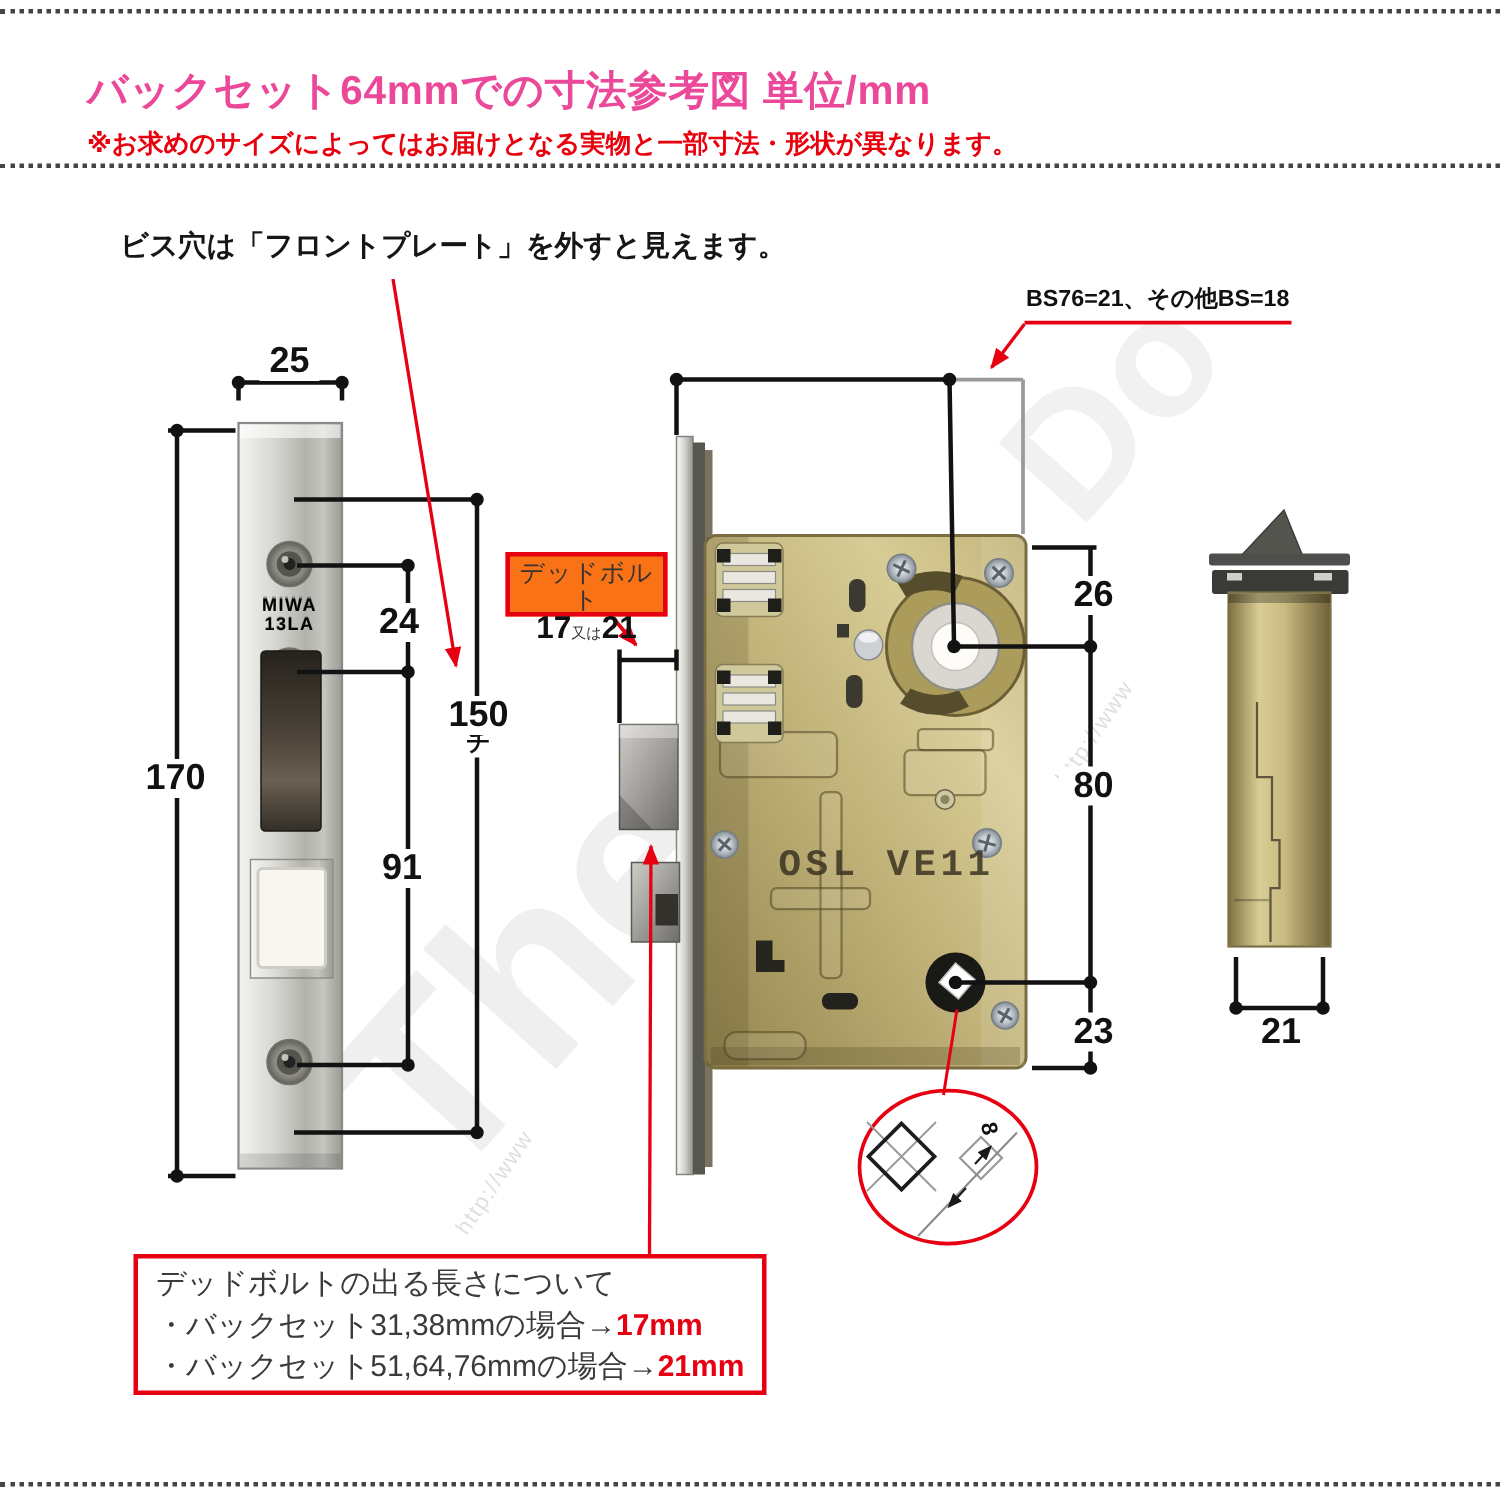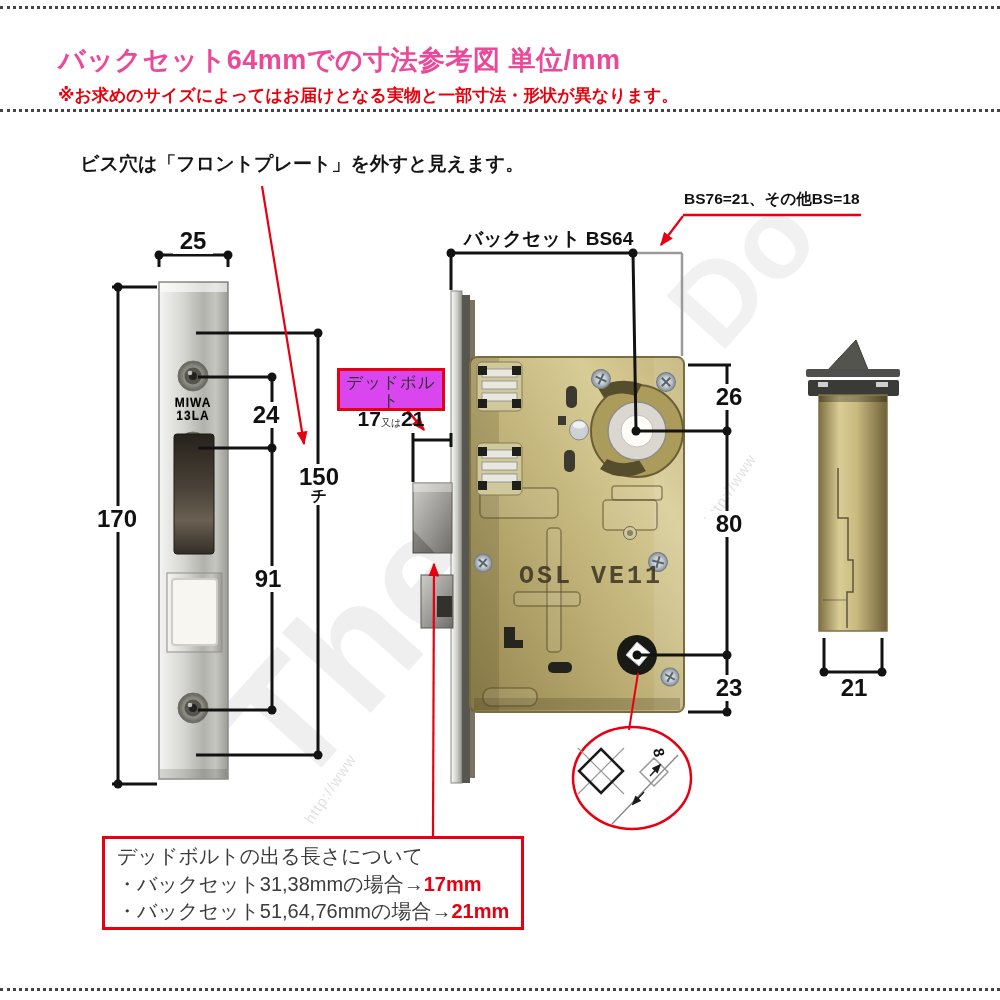--- a/index.html
+++ b/index.html
@@ -9,21 +9,21 @@
   .dots{position:absolute;left:0;width:1000px;height:0;border-top:3px dotted #454545;}
   .ttl{font-size:27px;font-weight:bold;letter-spacing:.5px;color:#ec4899;white-space:nowrap;}
   .warn{font-size:17px;font-weight:bold;color:#e8000d;white-space:nowrap;}
   .note{font-size:19px;font-weight:bold;color:#161616;white-space:nowrap;}
   .lbl{font-size:19px;font-weight:bold;white-space:nowrap;}
   .bs76{font-size:15.5px;font-weight:bold;white-space:nowrap;}
   .dim{font-size:24px;font-weight:bold;text-align:center;background:#fff;line-height:26px;}
   .vp{font-size:16px;font-weight:bold;text-align:center;background:#fff;line-height:18px;}
   .wm{font-weight:bold;color:rgba(45,45,45,.075);pointer-events:none;white-space:nowrap;}
   .wmu{font-size:15px;color:rgba(0,0,0,.13);letter-spacing:1px;white-space:nowrap;}
-  .callout{border:3px solid #e60012;background:#d946ef;text-align:center;}
+  .callout{border:3px solid #e60012;background:#f97316;text-align:center;}
   .callout .l1{font-size:16.5px;color:#333;letter-spacing:1px;line-height:18px;margin-top:2px;}
   .callout .big{font-size:21px;font-weight:bold;color:#111;}
   .callout .mid{font-size:10px;color:#333;}
   .infobox{border:3.5px solid #e60012;background:#fff;padding:4px 12px 0 12px;
            font-size:20px;color:#3b3b3b;line-height:27.5px;white-space:nowrap;}
   .infobox .rv{font-weight:bold;color:#e60012;}
   .stampOSL{font-family:"Liberation Mono","DejaVu Sans Mono",monospace;font-size:25px;font-weight:bold;
             letter-spacing:3px;color:rgba(58,50,34,.85);white-space:nowrap;}
   .stampM{font-size:12px;font-weight:bold;text-align:center;letter-spacing:1px;line-height:13px;
           color:#000000;text-shadow:0 -1px 0 rgba(90,90,85,.6);}
@@ -289,21 +289,20 @@
 
   <div class="dots" style="top:6px;"></div>
   <div class="dots" style="top:109px;"></div>
   <div class="dots" style="top:988px;"></div>
 
   <div class="abs ttl" style="left:58px;top:42px;">バックセット64mmでの寸法参考図 単位/mm</div>
   <div class="abs warn" style="left:58px;top:84px;">※お求めのサイズによってはお届けとなる実物と一部寸法・形状が異なります。</div>
   <div class="abs note" style="left:80px;top:151px;">ビス穴は「フロントプレート」を外すと見えます。</div>
 
   <div class="abs bs76" style="left:684px;top:189px;">BS76=21、その他BS=18</div>
-  <div class="abs lbl" style="left:456px;top:226px;width:185px;text-align:center;">バックセット BS64</div>
   <div class="abs vp" style="left:280px;top:469px;width:78px;">ビスピッチ</div>
   <div class="abs dim" style="left:280px;top:464px;width:78px;">150</div>
 
   <div class="abs dim" style="left:173px;top:228px;width:40px;">25</div>
   <div class="abs dim" style="left:92px;top:506px;width:50px;">170</div>
   <div class="abs dim" style="left:246px;top:402px;width:40px;">24</div>
   <div class="abs dim" style="left:248px;top:566px;width:40px;">91</div>
   <div class="abs dim" style="left:708px;top:384px;width:42px;">26</div>
   <div class="abs dim" style="left:706px;top:511px;width:46px;">80</div>
   <div class="abs dim" style="left:708px;top:675px;width:42px;">23</div>
@@ -314,19 +313,19 @@
   <div class="abs stampM" style="left:165px;top:397px;width:56px;">MIWA</div>
   <div class="abs stampM" style="left:165px;top:410px;width:56px;">13LA</div>
 
   <div class="abs callout" style="left:337px;top:368px;width:102px;height:37px;">
     <div class="l1">デッドボルト</div>
     <div style="line-height:19px;">
       <span class="big">17</span><span class="mid">又は</span><span class="big">21</span>
     </div>
   </div>
 
-  <div class="abs infobox" style="left:102px;top:836px;width:392px;height:84px;">
+  <div class="abs infobox" style="left:89px;top:836px;width:392px;height:84px;">
     <div>デッドボルトの出る長さについて</div>
     <div><span>・バックセット31,38mmの場合→</span><span class="rv">17mm</span></div>
     <div><span>・バックセット51,64,76mmの場合→</span><span class="rv">21mm</span></div>
   </div>
 
 </div>
 
 </body></html>

